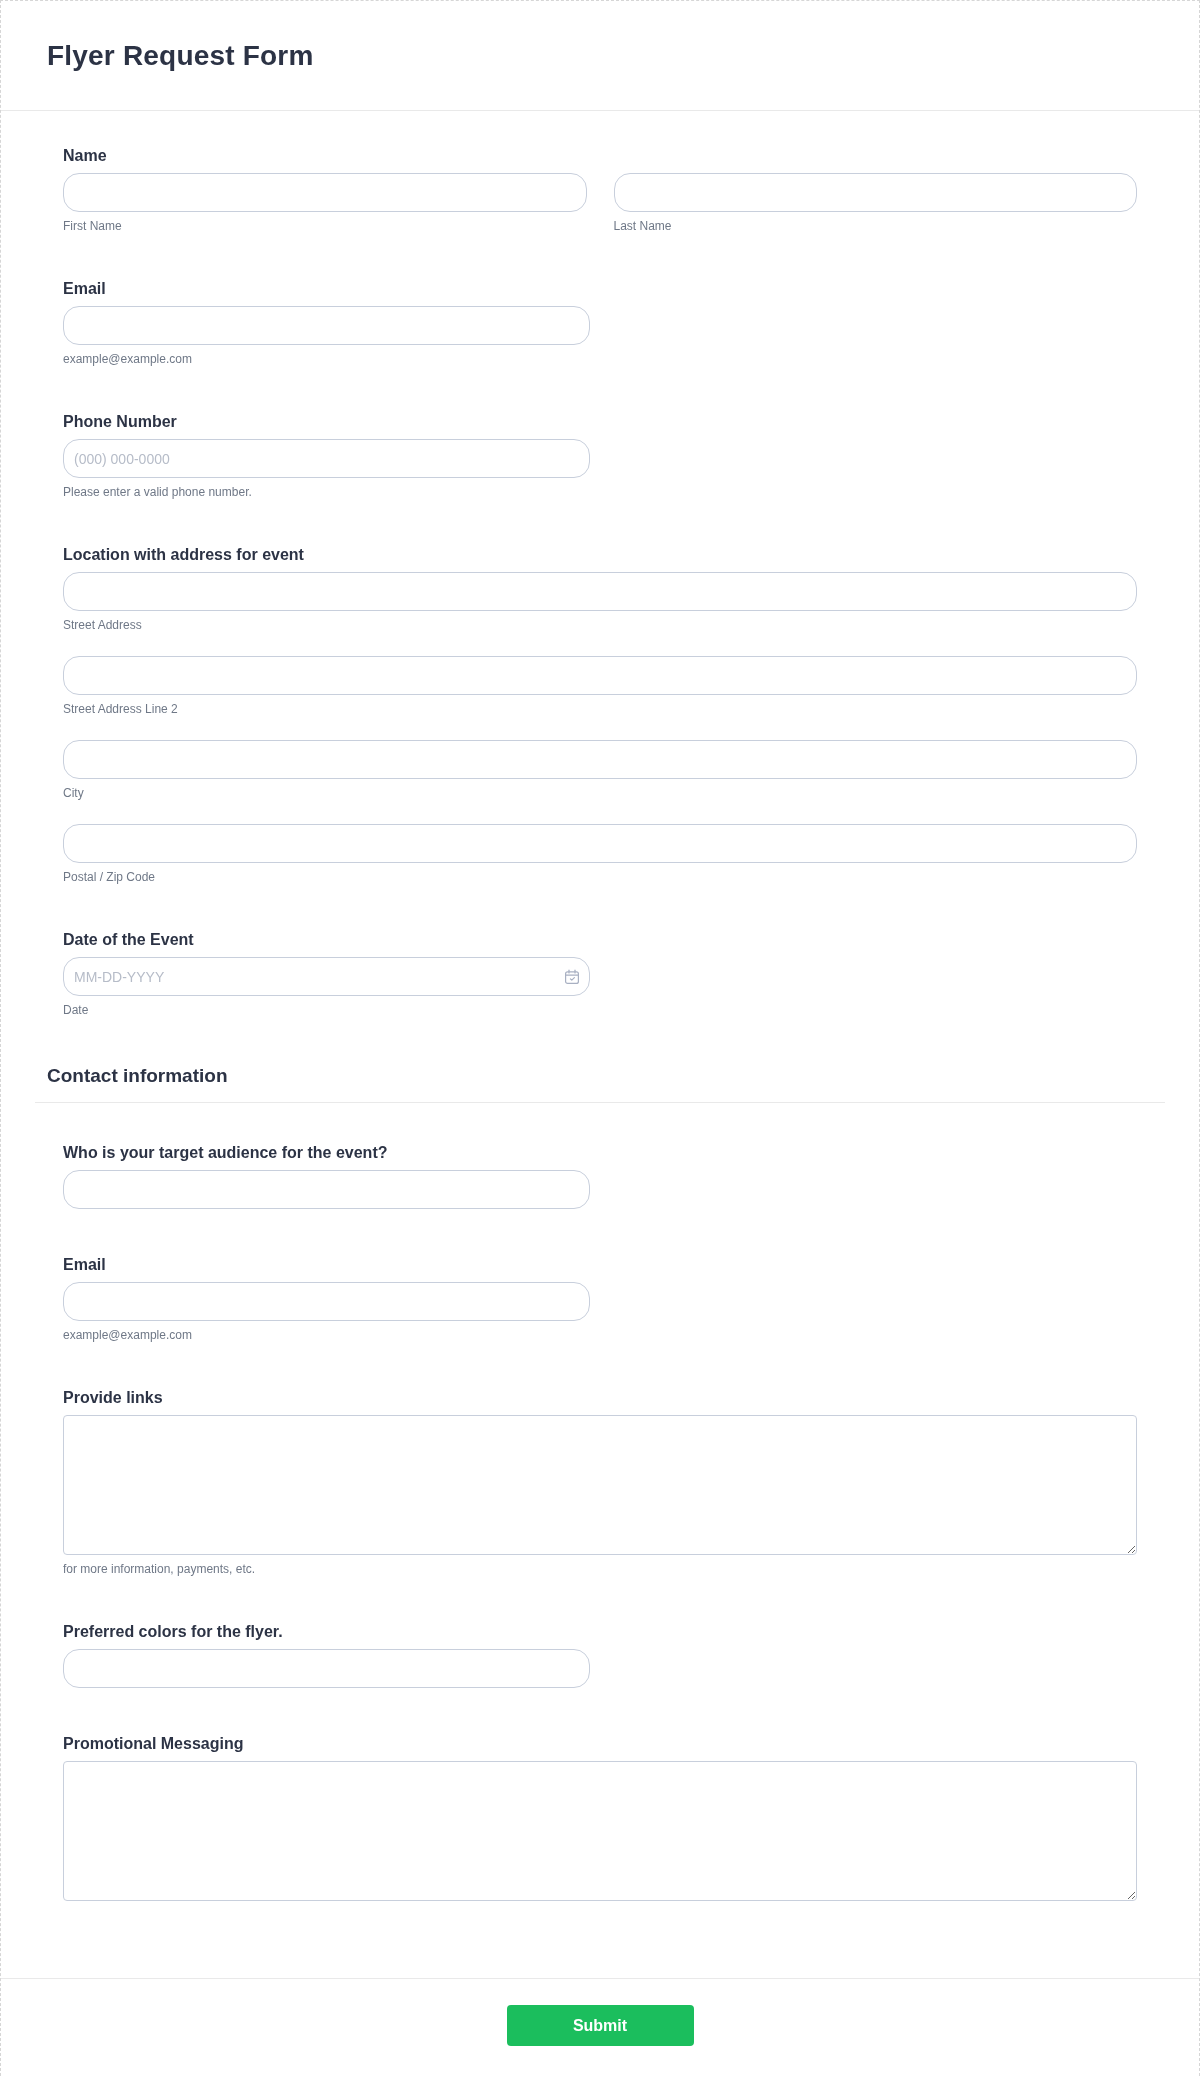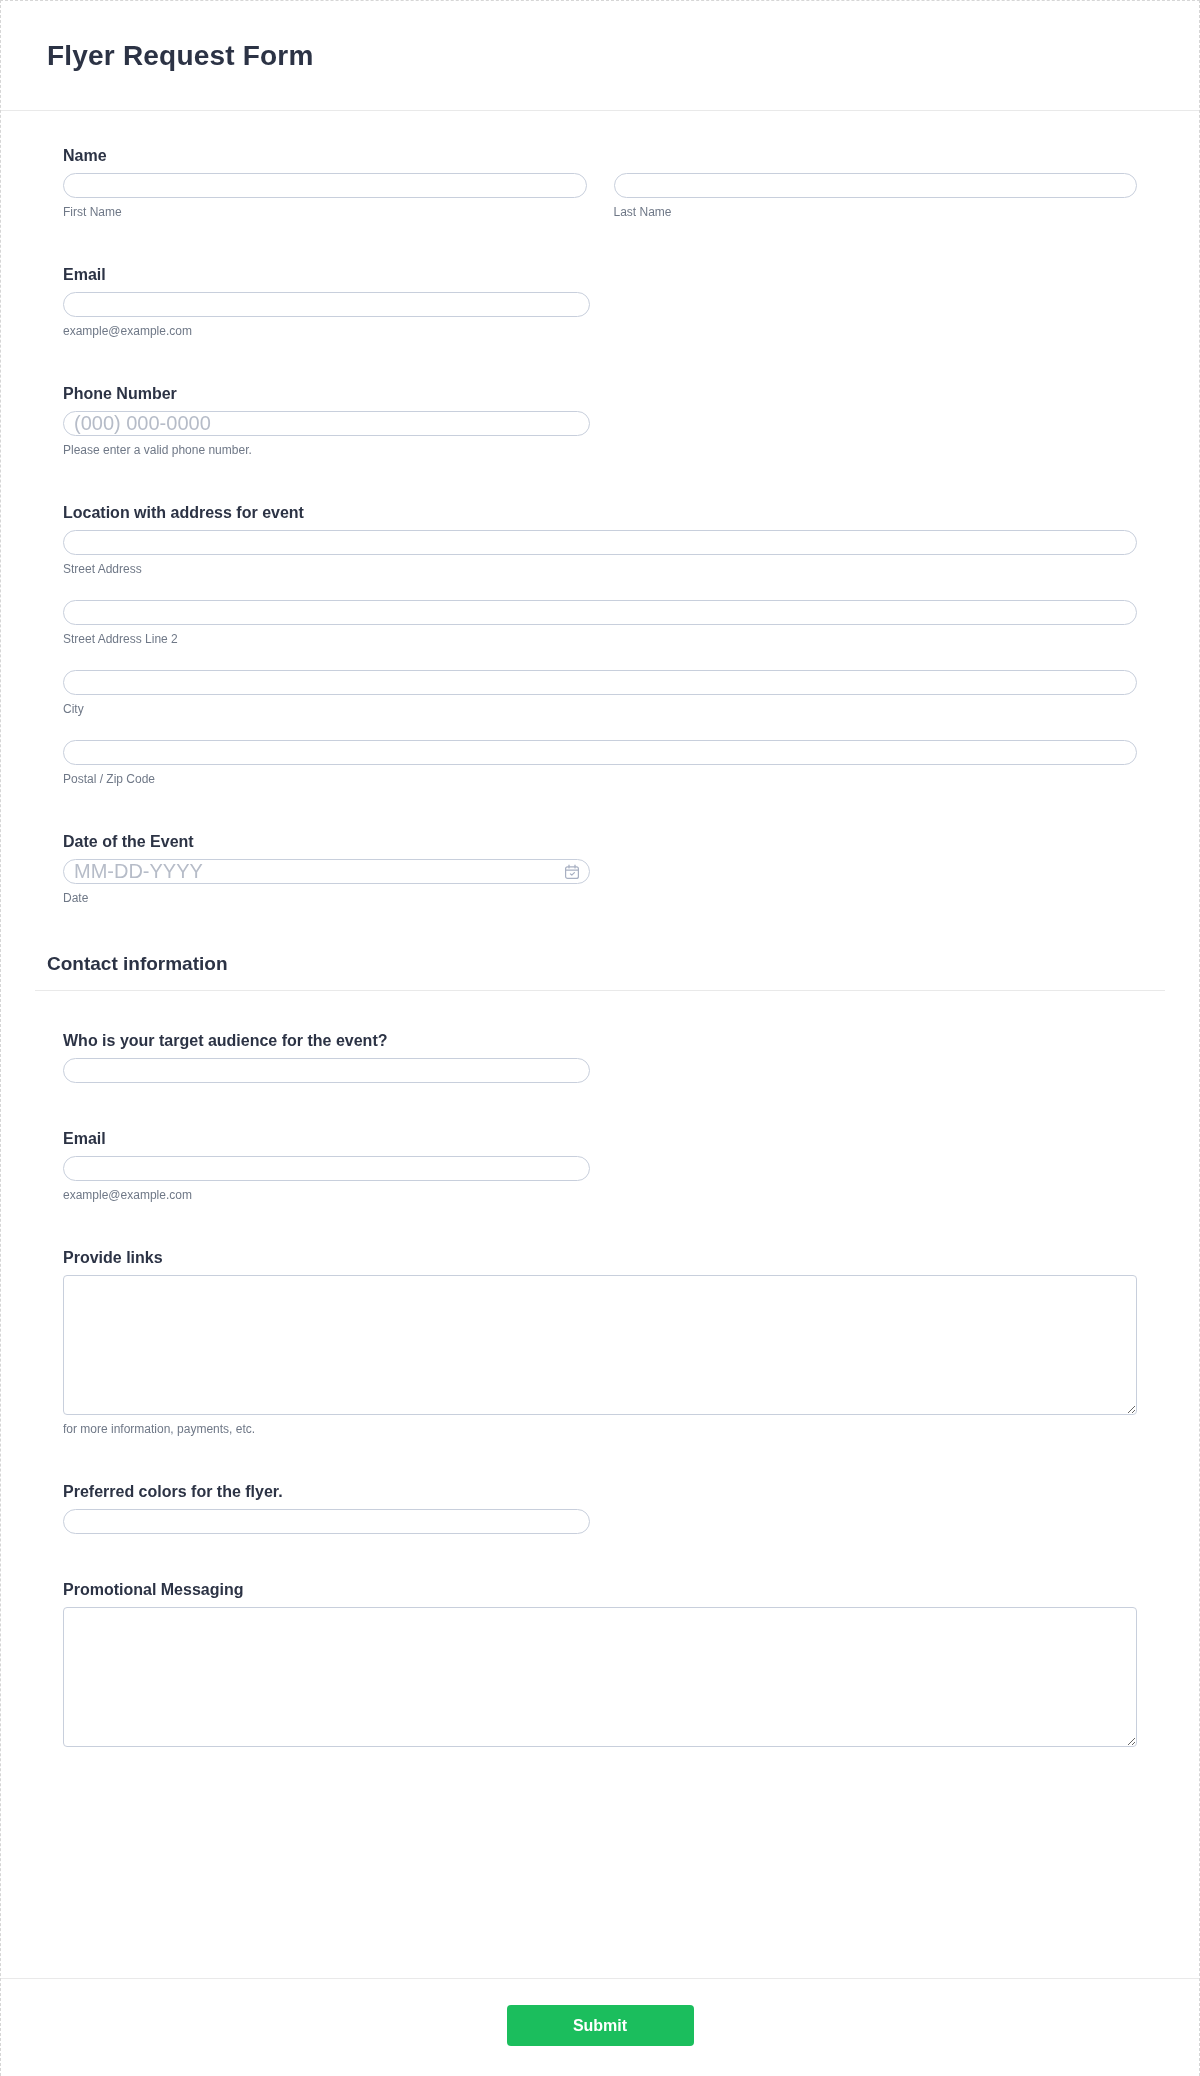--- a/index.html
+++ b/index.html
@@ -27,23 +27,23 @@
 
   .field { margin:0 28px 46px; }
   .qlabel {
     font-size:16px; line-height:19px; font-weight:600;
     color:#2c3345; margin-bottom:8px;
   }
   .row { display:flex; gap:27px; }
   .col { flex:1; min-width:0; }
 
   .text-input {
-    width:100%; height:25px;
+    width:100%; height:39px;
     border:1px solid #c8cfdc; border-radius:16px;
-    padding:0 10px; font-size:20px; color:#2c3345;
+    padding:0 10px; font-size:14px; color:#2c3345;
     font-family:"Liberation Sans", sans-serif;
     background:#fff; outline:none;
   }
   .text-input::placeholder { color:#b6bcc8; opacity:1; }
   .half { width:calc(50% - 10px); }
 
   .sublabel {
     font-size:12px; line-height:14px; color:#6f7887; margin-top:7px;
   }
 

